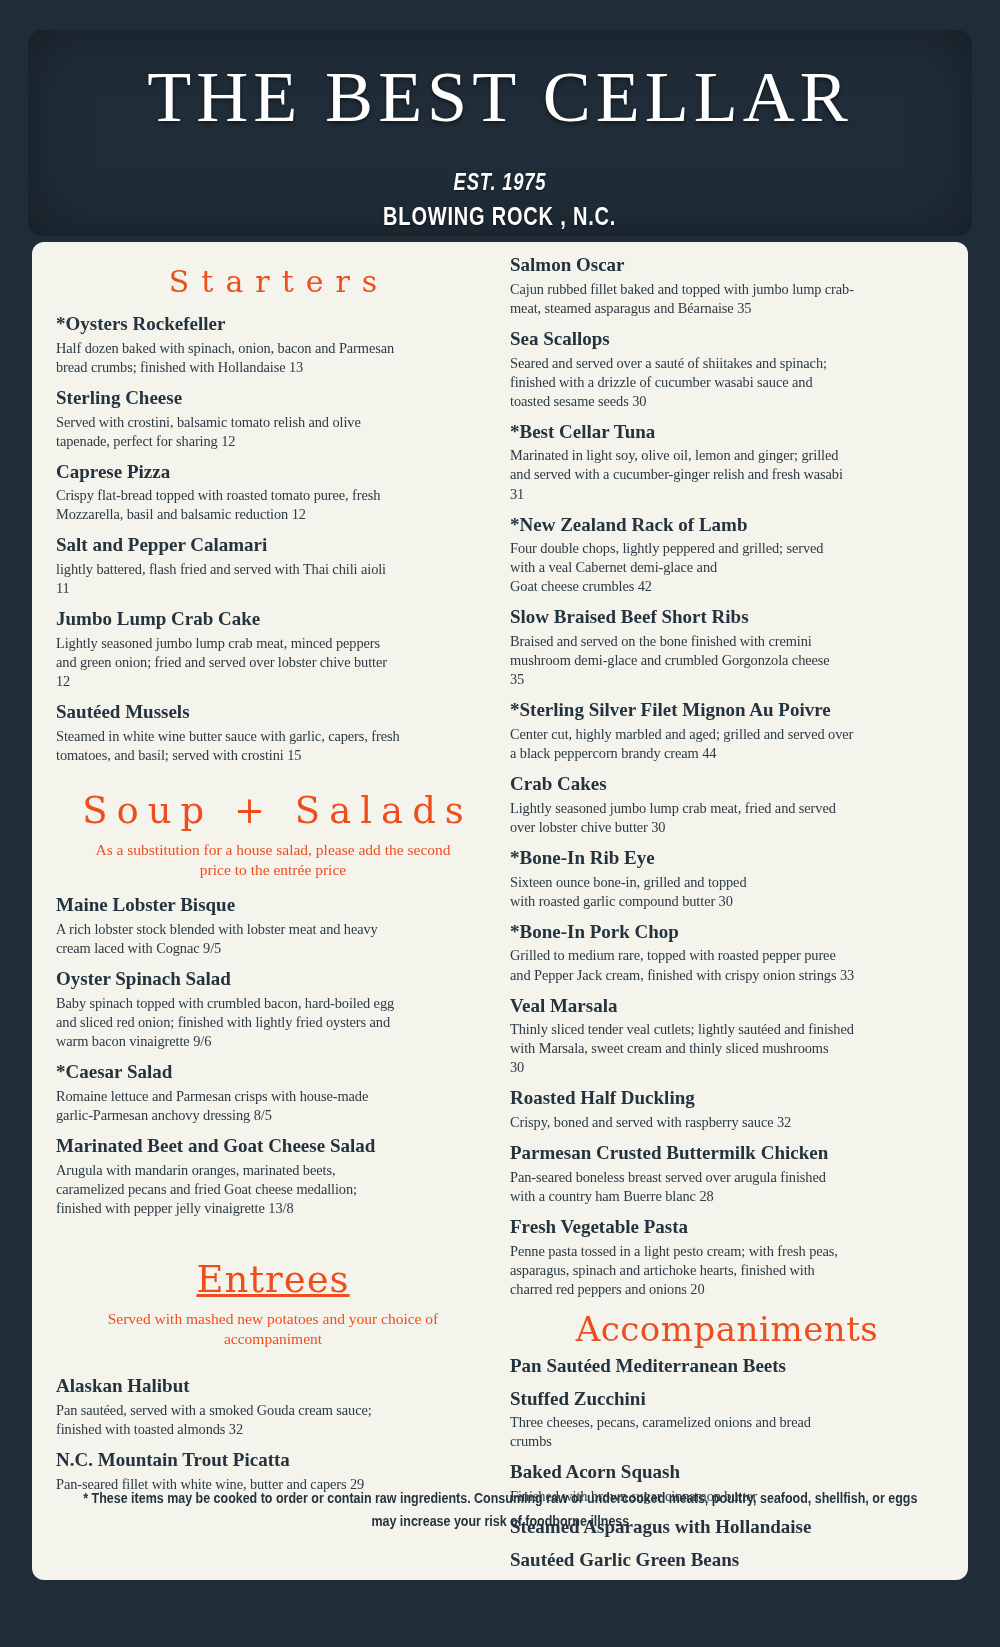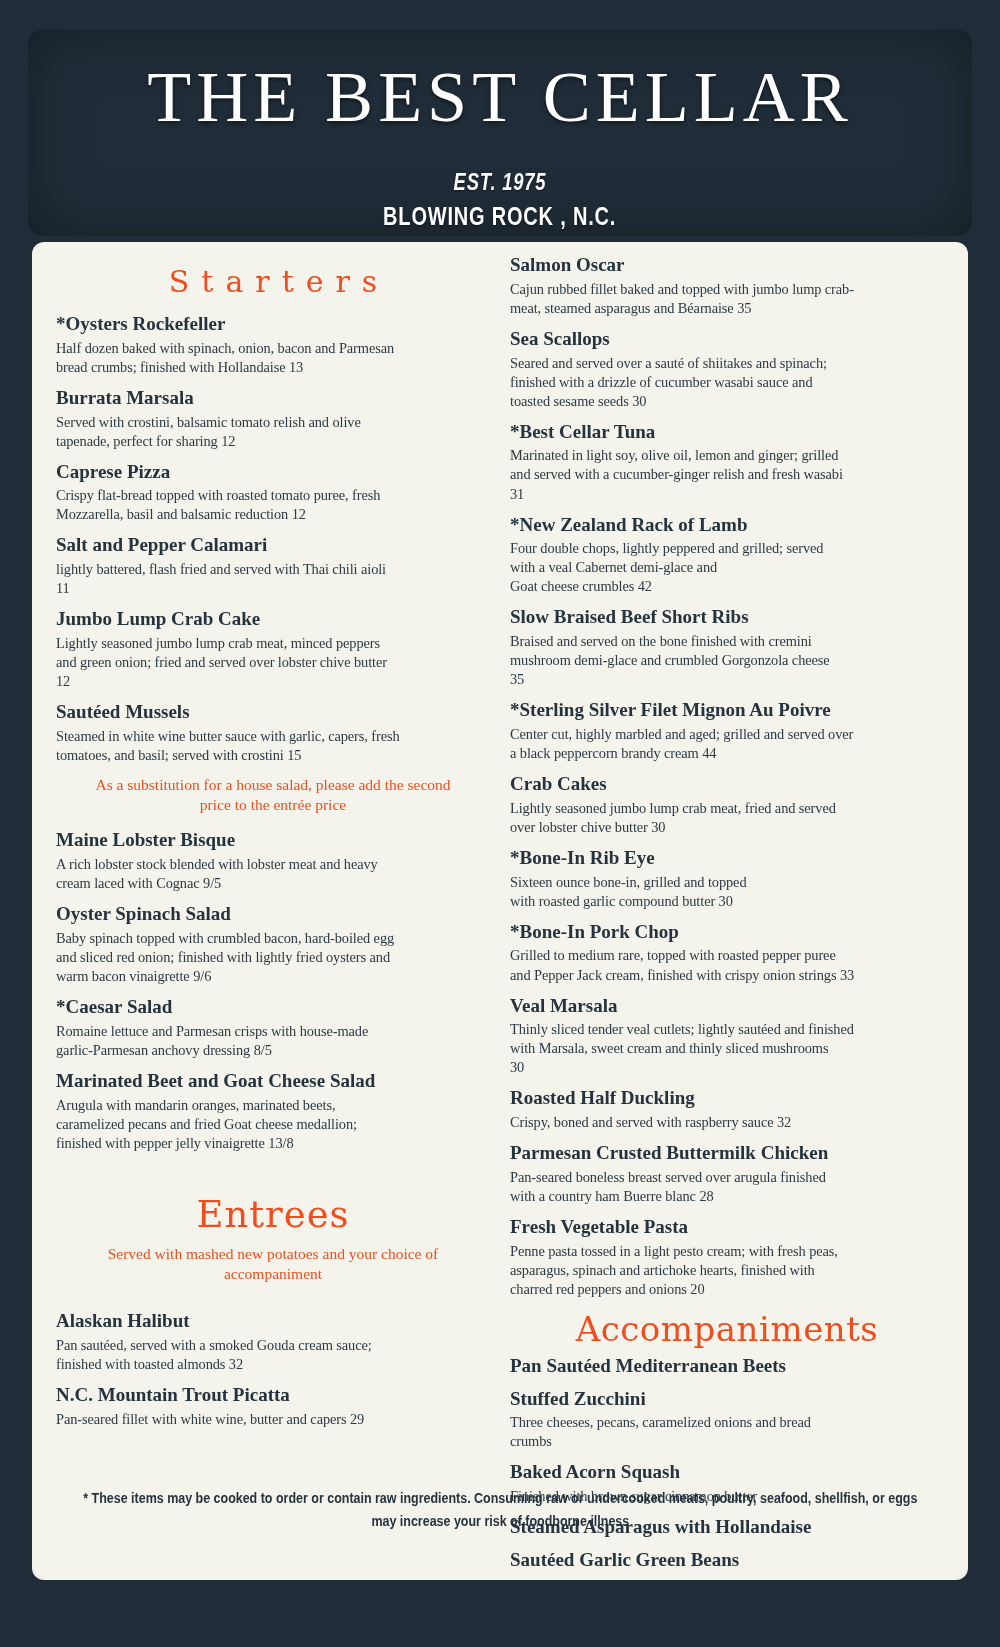--- a/index.html
+++ b/index.html
@@ -63,21 +63,21 @@
   }
   .menu-column{min-width:0;}
   .section-heading{
     font-family:"DejaVu Serif","Liberation Serif",serif;
     color:var(--accent,#ee4e1d);
     text-align:center;
     font-weight:400;
   }
   .sh-starters{font-size:30px;letter-spacing:12px;margin:10px 0 14px;padding-left:12px;}
   .sh-soup-salads{font-size:37px;letter-spacing:9px;margin:24px 0 8px;padding-left:9px;}
-  .sh-entrees{font-size:37px;letter-spacing:1px;margin:40px 0 8px;}
+  .sh-entrees{font-size:37px;letter-spacing:1px;margin:40px 0 8px;text-decoration:underline;}
   .sh-accompaniments{font-size:34px;letter-spacing:0.5px;margin:2px 0 6px;}
   .section-note{
     color:var(--accent,#ee4e1d);
     font-size:15.5px;line-height:1.3;
     text-align:center;
     white-space:pre-line;
     margin:0 0 14px 0;
   }
   .note-entrees{margin-bottom:26px;}
   .item{margin:0 0 10px 0;text-align:left;}
@@ -124,21 +124,21 @@
 <div class="card">
   <div class="columns">
       <div class="menu-column">
         <div class="section-heading sh-starters">Starters</div>
         <div class="item">
           <div class="item-name">*Oysters Rockefeller</div>
           <div class="item-desc">Half dozen baked with spinach, onion, bacon and Parmesan
 bread crumbs; finished with Hollandaise  13</div>
         </div>
         <div class="item">
-          <div class="item-name">Burrata Marsala</div>
+          <div class="item-name">Sterling Cheese</div>
           <div class="item-desc">Served with crostini, balsamic tomato relish and olive
 tapenade, perfect for sharing  12</div>
         </div>
         <div class="item">
           <div class="item-name">Caprese Pizza</div>
           <div class="item-desc">Crispy flat-bread topped with roasted tomato puree, fresh
 Mozzarella, basil and balsamic reduction  12</div>
         </div>
         <div class="item">
           <div class="item-name">Salt and Pepper Calamari</div>
@@ -149,20 +149,21 @@
           <div class="item-name">Jumbo Lump Crab Cake</div>
           <div class="item-desc">Lightly seasoned jumbo lump crab meat, minced peppers
 and green onion; fried and served over lobster chive butter
 12</div>
         </div>
         <div class="item">
           <div class="item-name">Sautéed Mussels</div>
           <div class="item-desc">Steamed in white wine butter sauce with garlic, capers, fresh
 tomatoes, and basil; served with crostini  15</div>
         </div>
+        <div class="section-heading sh-soup-salads">Soup + Salads</div>
         <div class="section-note">As a substitution for a house salad, please add the second
 price to the entrée price</div>
         <div class="item">
           <div class="item-name">Maine Lobster Bisque</div>
           <div class="item-desc">A rich lobster stock blended with lobster meat and heavy
 cream laced with Cognac  9/5</div>
         </div>
         <div class="item">
           <div class="item-name">Oyster Spinach Salad</div>
           <div class="item-desc">Baby spinach topped with crumbled bacon, hard-boiled egg

